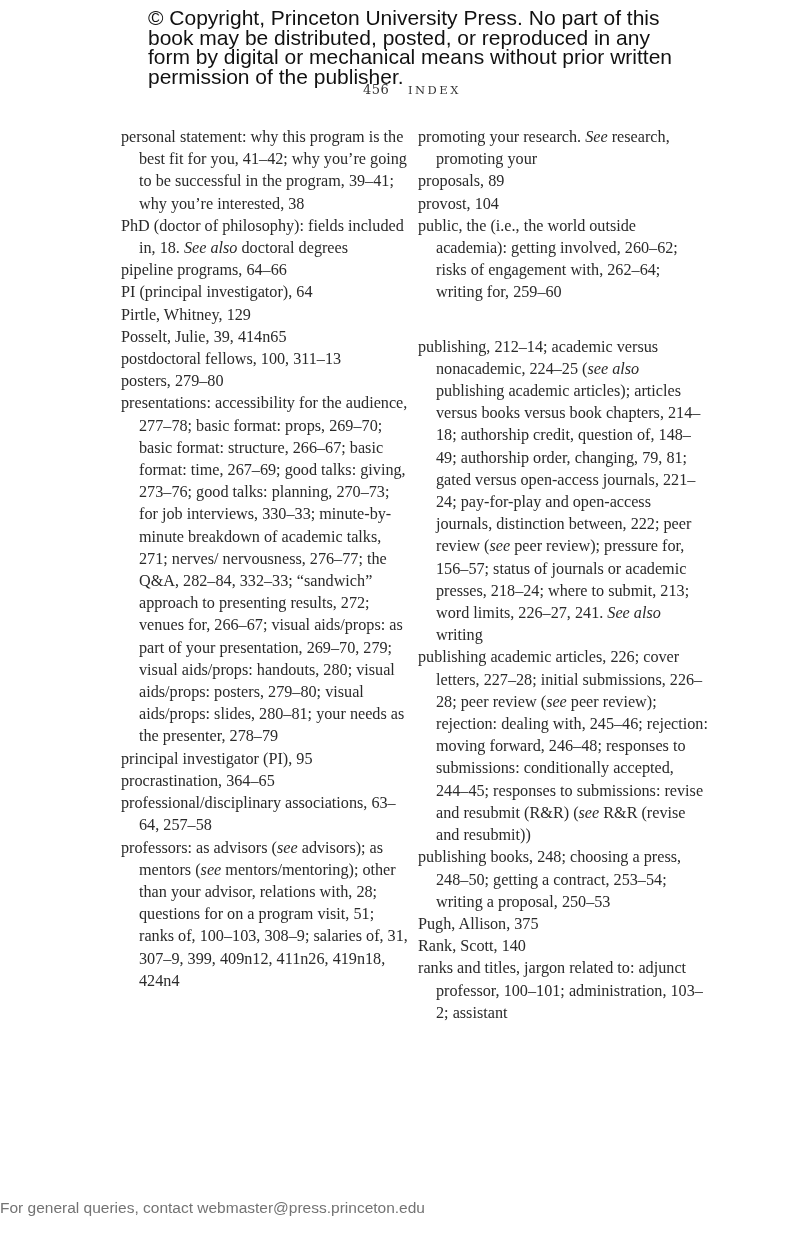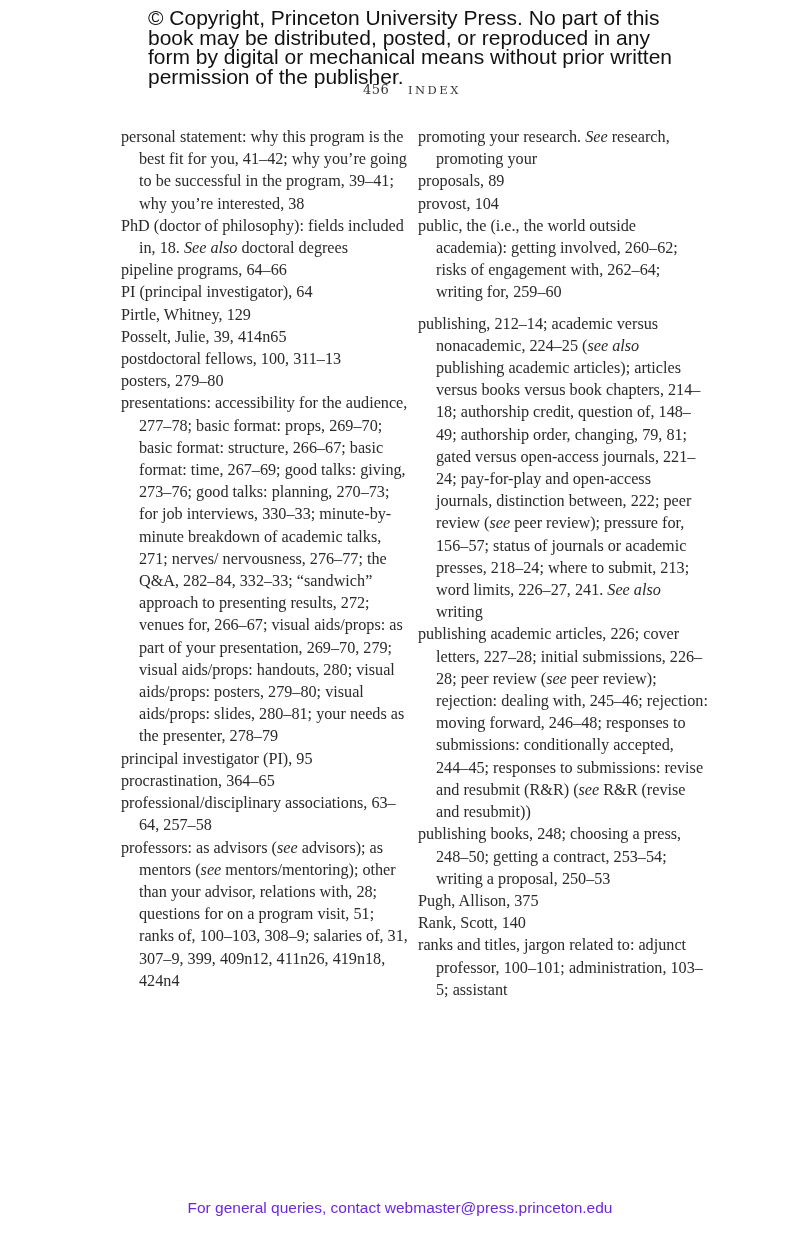--- a/index.html
+++ b/index.html
@@ -14,24 +14,24 @@
   }
   .running-head .pg { margin-right: 14px; }
   .running-head .sec { letter-spacing: 2.5px; font-size: 11.5px; }
   .col {
     position: absolute; top: 126px; width: 290px;
     font-family: "Liberation Serif", serif; font-size: 16.2px; line-height: 22.2px; color: #2a2a2a;
   }
   .col-left { left: 121px; }
   .col-right { left: 418px; }
   .entry { padding-left: 18px; text-indent: -18px; margin: 0; }
-  .entry.gap { margin-top: 9px; }
+  .entry.gap { margin-top: 32px; }
   .footer {
-    position: absolute; left: 0; width: 800px; top: 1199px; text-align: center;
-    font-family: "Liberation Sans", sans-serif; font-size: 15.5px; color: #6d28d9;
+    position: absolute; left: 0; width: 800px; top: 1199px; text-align: left;
+    font-family: "Liberation Sans", sans-serif; font-size: 15.5px; color: #737373;
   }
   i { font-style: italic; }
 </style>
 </head>
 <body>
 
 <div class="notice">© Copyright, Princeton University Press. No part of this book may be distributed, posted, or reproduced in any form by digital or mechanical means without prior written permission of the publisher.</div>
 
 <div class="running-head">
   <span class="pg">456</span>
@@ -56,16 +56,16 @@
 <div class="col col-right" id="col-right">
     <p class="entry">promoting your research. <i>See</i> research, promoting your</p>
     <p class="entry">proposals, 89</p>
     <p class="entry">provost, 104</p>
     <p class="entry">public, the (i.e., the world outside academia): getting involved, 260–62; risks of engagement with, 262–64; writing for, 259–60</p>
     <p class="entry gap">publishing, 212–14; academic versus nonacademic, 224–25 (<i>see also</i> publishing academic articles); articles versus books versus book chapters, 214–18; authorship credit, question of, 148–49; authorship order, changing, 79, 81; gated versus open-access journals, 221–24; pay-for-play and open-access journals, distinction between, 222; peer review (<i>see</i> peer review); pressure for, 156–57; status of journals or academic presses, 218–24; where to submit, 213; word limits, 226–27, 241. <i>See also</i> writing</p>
     <p class="entry">publishing academic articles, 226; cover letters, 227–28; initial submissions, 226–28; peer review (<i>see</i> peer review); rejection: dealing with, 245–46; rejection: moving forward, 246–48; responses to submissions: conditionally accepted, 244–45; responses to submissions: revise and resubmit (R&amp;R) (<i>see</i> R&amp;R (revise and resubmit))</p>
     <p class="entry">publishing books, 248; choosing a press, 248–50; getting a contract, 253–54; writing a proposal, 250–53</p>
     <p class="entry">Pugh, Allison, 375</p>
     <p class="entry">Rank, Scott, 140</p>
-    <p class="entry">ranks and titles, jargon related to: adjunct professor, 100–101; administration, 103–5; assistant</p>
+    <p class="entry">ranks and titles, jargon related to: adjunct professor, 100–101; administration, 103–2; assistant</p>
   </div>
 
 <div class="footer">For general queries, contact webmaster@press.princeton.edu</div>
 
 </body></html>

